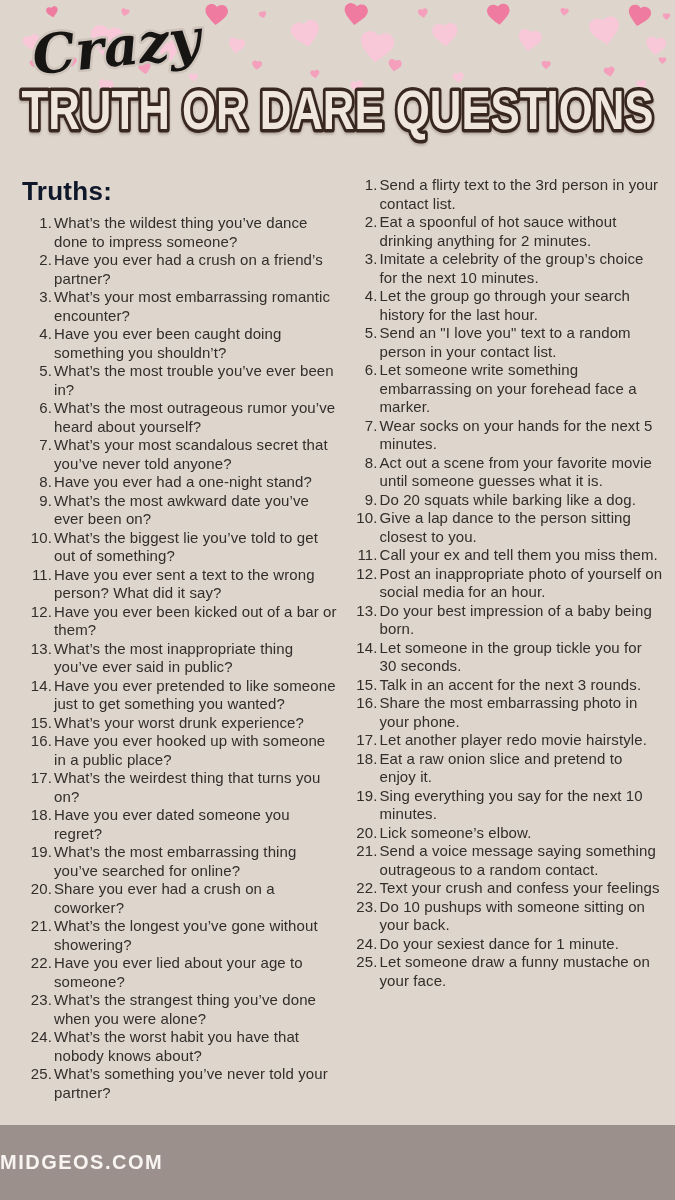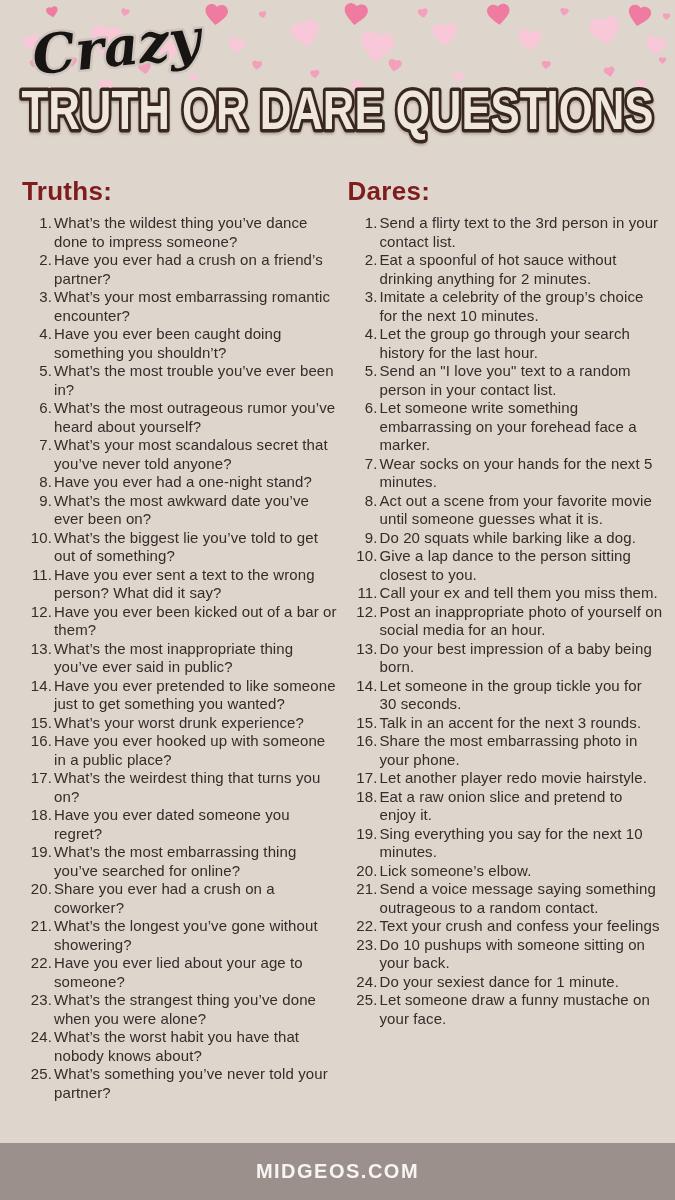--- a/index.html
+++ b/index.html
@@ -27,43 +27,43 @@
   .content {
     position: absolute; top: 176px; left: 0; right: 0;
     display: flex;
     padding: 0 12px 0 22px;
     gap: 10px;
   }
   .col { flex: 1; min-width: 0; }
   .col-heading {
     font-size: 26px;
     font-weight: bold;
-    color: #7f1d1d;
+    color: #0f172a;
     margin: 0 0 7px 0;
     letter-spacing: 0.3px;
   }
   ol.qlist { list-style: none; margin: 0; padding: 0; }
   li.q {
     display: flex;
     font-size: 15px;
     line-height: 18.5px;
     color: #322e2b;
     letter-spacing: 0.1px;
   }
   li.q .num {
     width: 30px; min-width: 30px;
     text-align: right;
     white-space: nowrap;
   }
   li.q .txt { flex: 1; padding-left: 2px; }
   .footer-bar {
     position: absolute; left: 0; bottom: 0;
-    width: 675px; height: 57px;
+    width: 675px; height: 75px;
     background: #9b908b;
-    display: flex; align-items: center; justify-content: center;
+    display: flex; align-items: center; 
   }
   .footer-text {
     color: #f7f4f2;
     font-size: 20px;
     font-weight: bold;
     letter-spacing: 1.5px;
   }
 </style>
 </head>
 <body>
@@ -215,21 +215,20 @@
           <span class="num">24.</span>
           <span class="txt">What’s the worst habit you have that nobody knows about?</span>
         </li>
         <li class="q">
           <span class="num">25.</span>
           <span class="txt">What’s something you’ve never told your partner?</span>
         </li>
       </ol>
   </div>
   <div class="col">
-    <h2 class="col-heading">Dares:</h2>
     <ol class="qlist">
         <li class="q">
           <span class="num">1.</span>
           <span class="txt">Send a flirty text to the 3rd person in your contact list.</span>
         </li>
         <li class="q">
           <span class="num">2.</span>
           <span class="txt">Eat a spoonful of hot sauce without drinking anything for 2 minutes.</span>
         </li>
         <li class="q">

